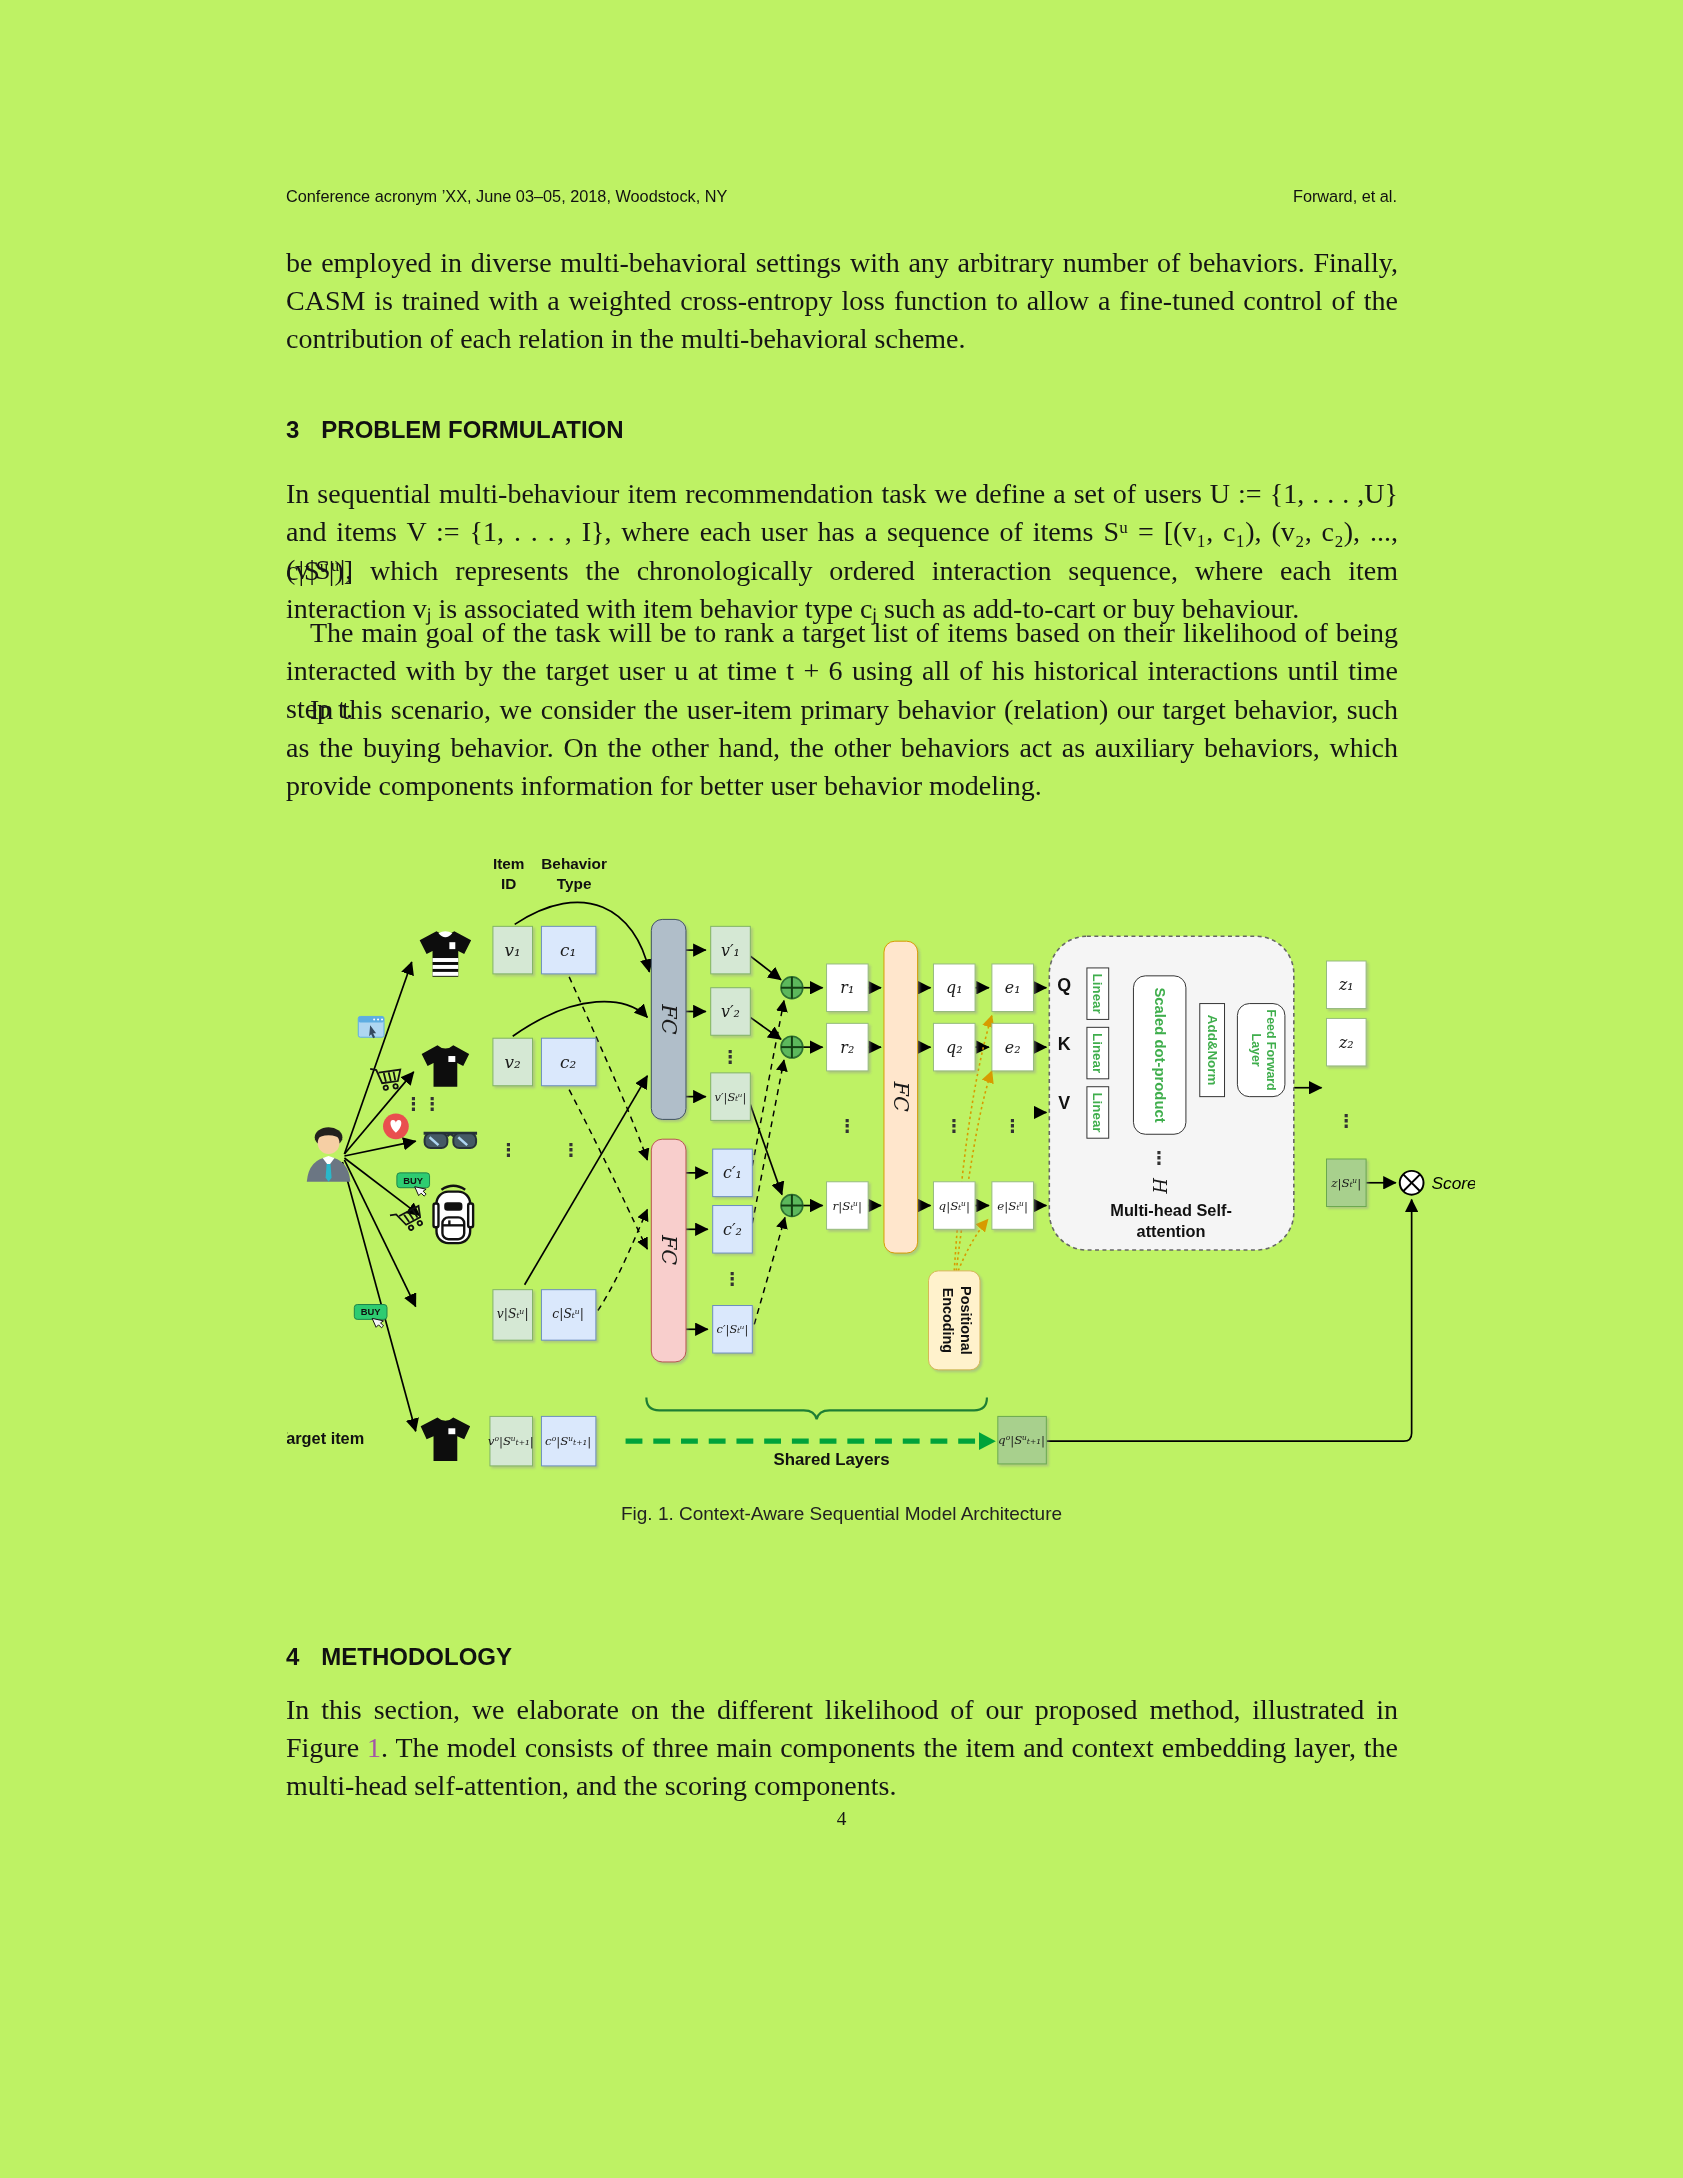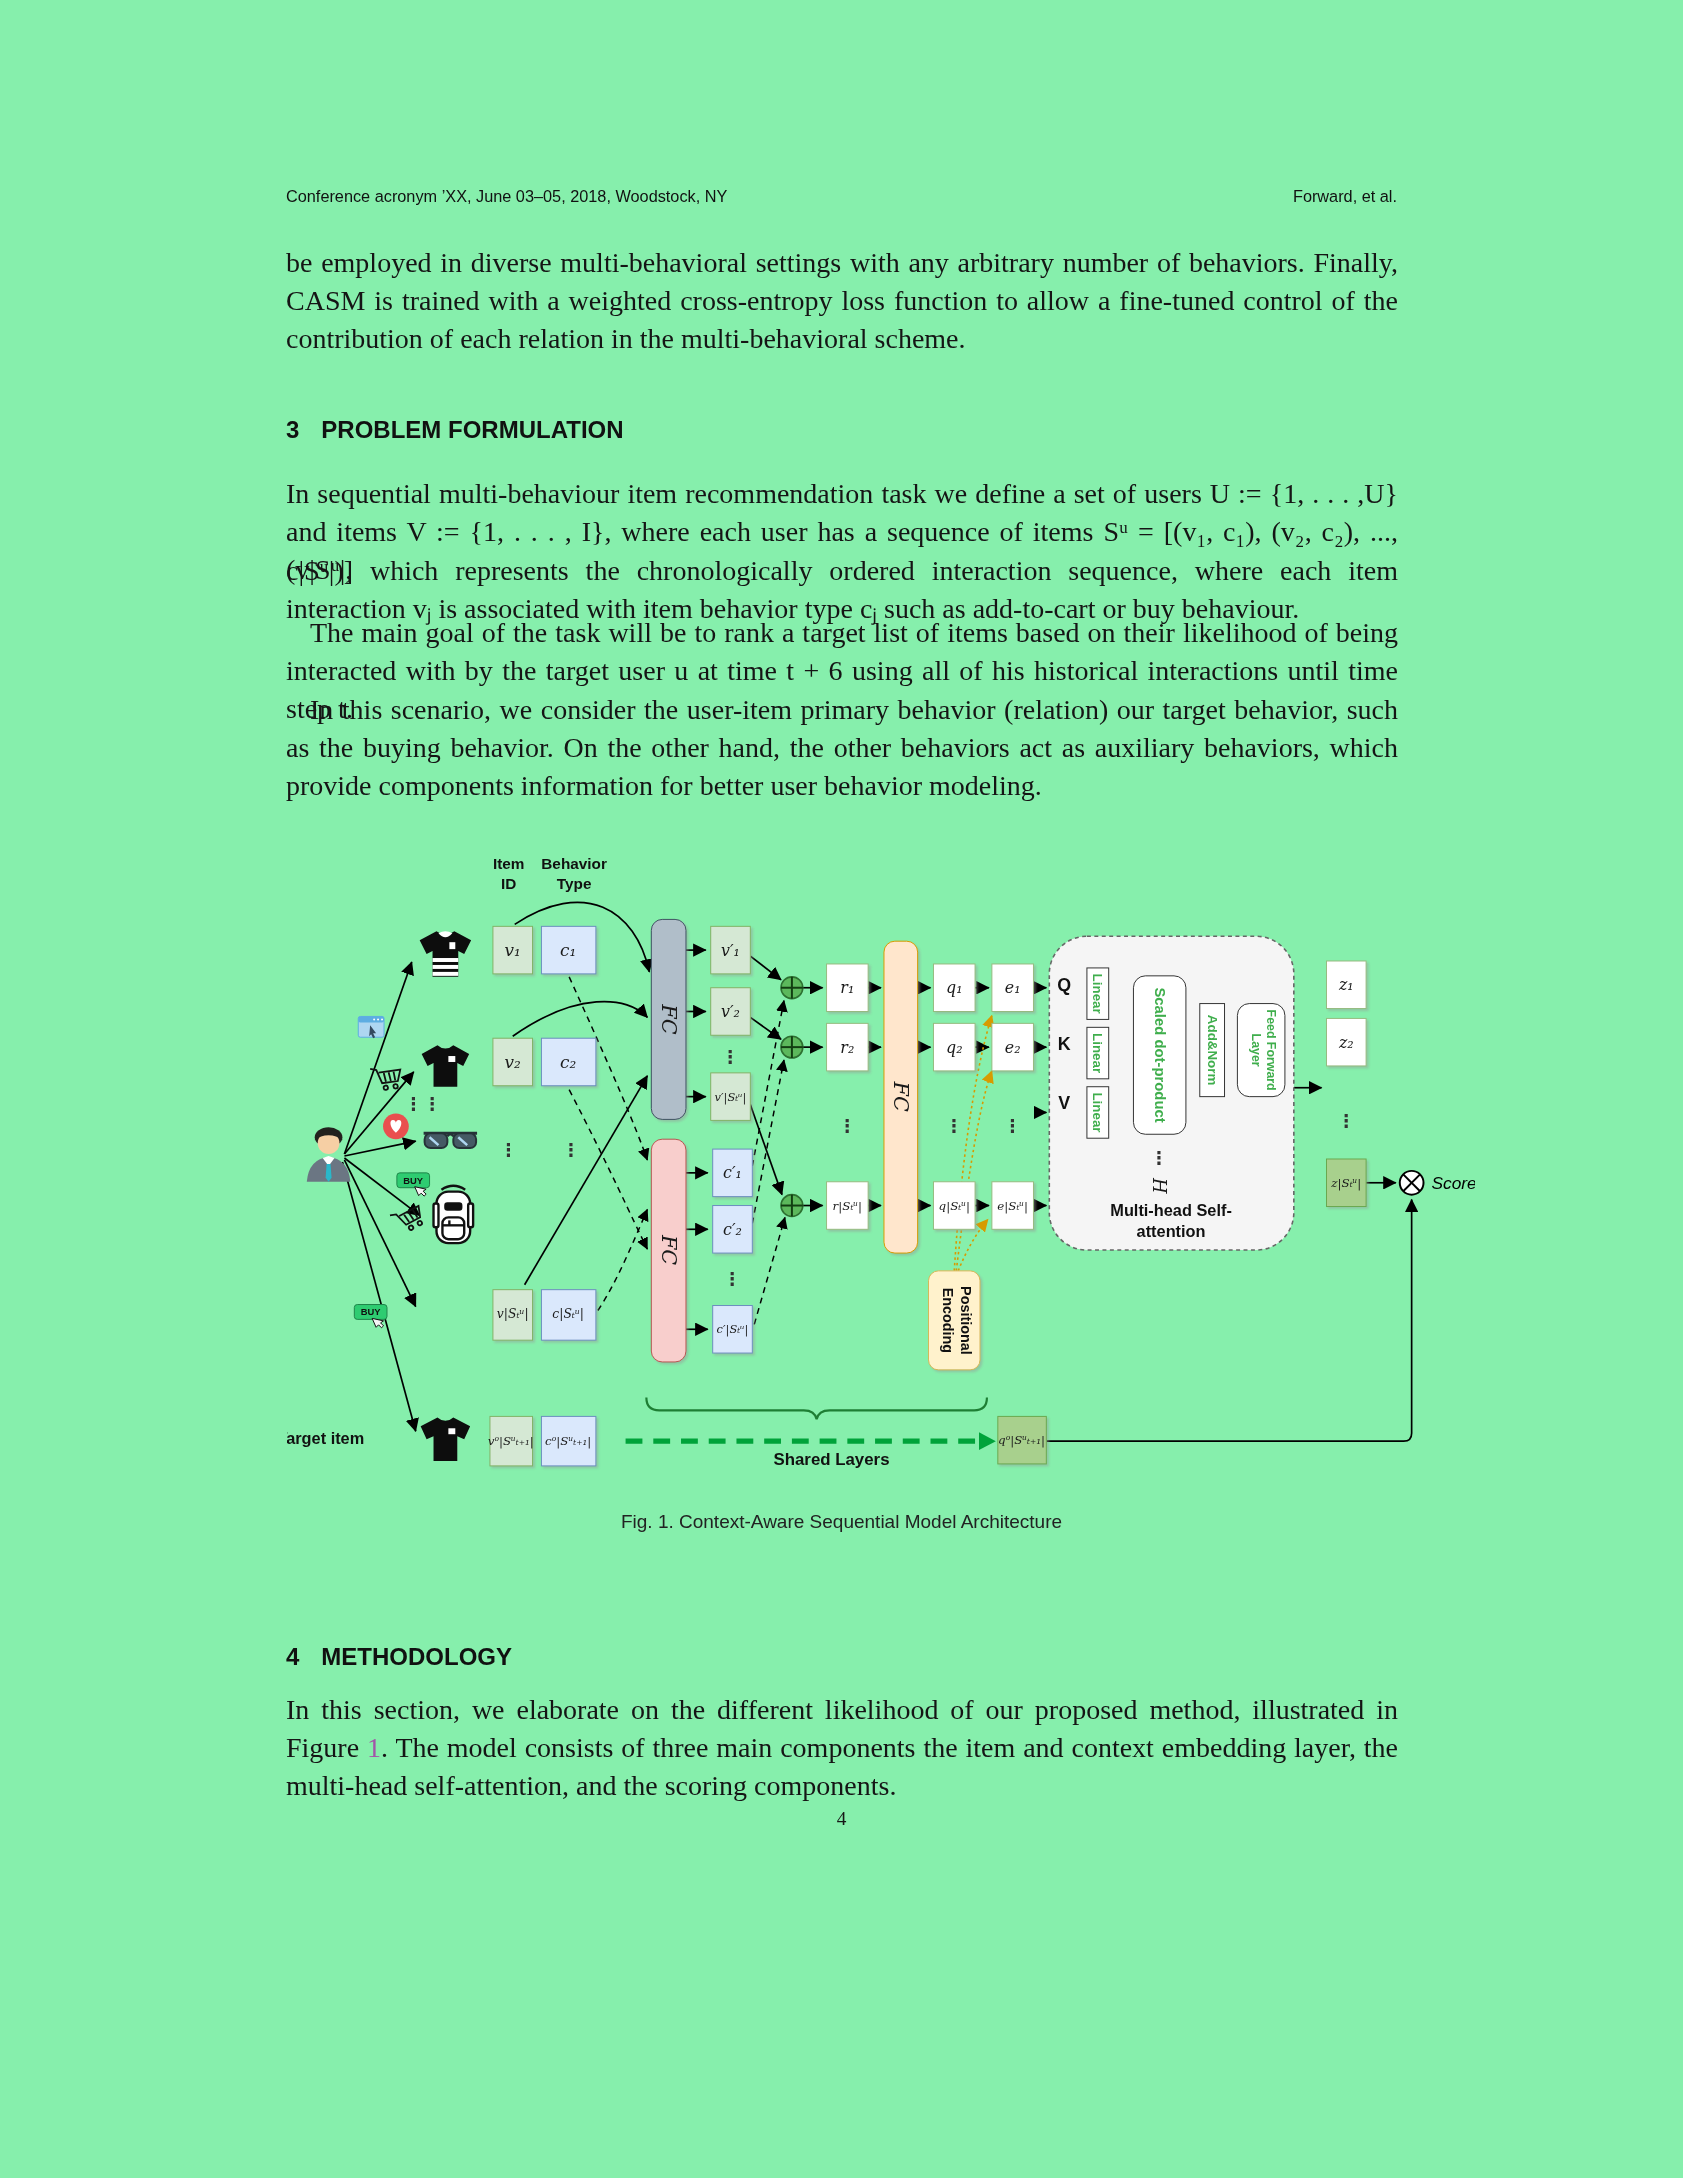--- a/index.html
+++ b/index.html
@@ -1,27 +1,27 @@
 <!DOCTYPE html>
 <html><head>
 <meta charset="utf-8">
 <style>
   html,body{margin:0;padding:0;background:#ffffff;}
-  .page{position:relative;width:1683px;height:2178px;background:#86efac;
+  .page{position:relative;width:1683px;height:2178px;background:#bef264;
         font-family:"Liberation Serif",serif;color:#161616;overflow:hidden;}
   .abs{position:absolute;}
   .sans{font-family:"Liberation Sans",sans-serif;}
   .running{left:286px;top:187px;width:1111px;display:flex;justify-content:space-between;
            font-family:"Liberation Sans",sans-serif;font-size:16.3px;color:#111;}
   .para{left:286px;width:1112px;font-size:28px;line-height:38px;text-align:justify;color:#151515;}
   .indent{text-indent:24px;}
   .sec-head{left:286px;display:flex;gap:22px;font-family:"Liberation Sans",sans-serif;
             font-weight:bold;font-size:24px;color:#111;}
   .caption{left:286px;width:1111px;text-align:center;font-family:"Liberation Sans",sans-serif;
-           font-size:19px;color:#222;margin-top:8px;}
+           font-size:19px;color:#222;}
   .pageno{left:286px;width:1111px;text-align:center;font-size:19.3px;}
   .fig-link{color:#a355a8;}
   
   svg text{font-family:"DejaVu Serif",serif;}
   .mathlab{font-style:italic;fill:#1a1a1a;}
   .boldsans{font-family:"Liberation Sans",sans-serif;font-weight:bold;fill:#111;font-style:normal;}
   .greentxt{font-family:"Liberation Sans",sans-serif;font-weight:bold;fill:#3fae4c;font-style:normal;}
   .dots{font-family:"DejaVu Sans",sans-serif;font-weight:bold;fill:#333;font-style:normal;}
   .sh{filter:drop-shadow(2.5px 2.5px 1px rgba(150,150,150,0.45));}
   .wire{stroke:#000;stroke-width:1.7;fill:none;}

